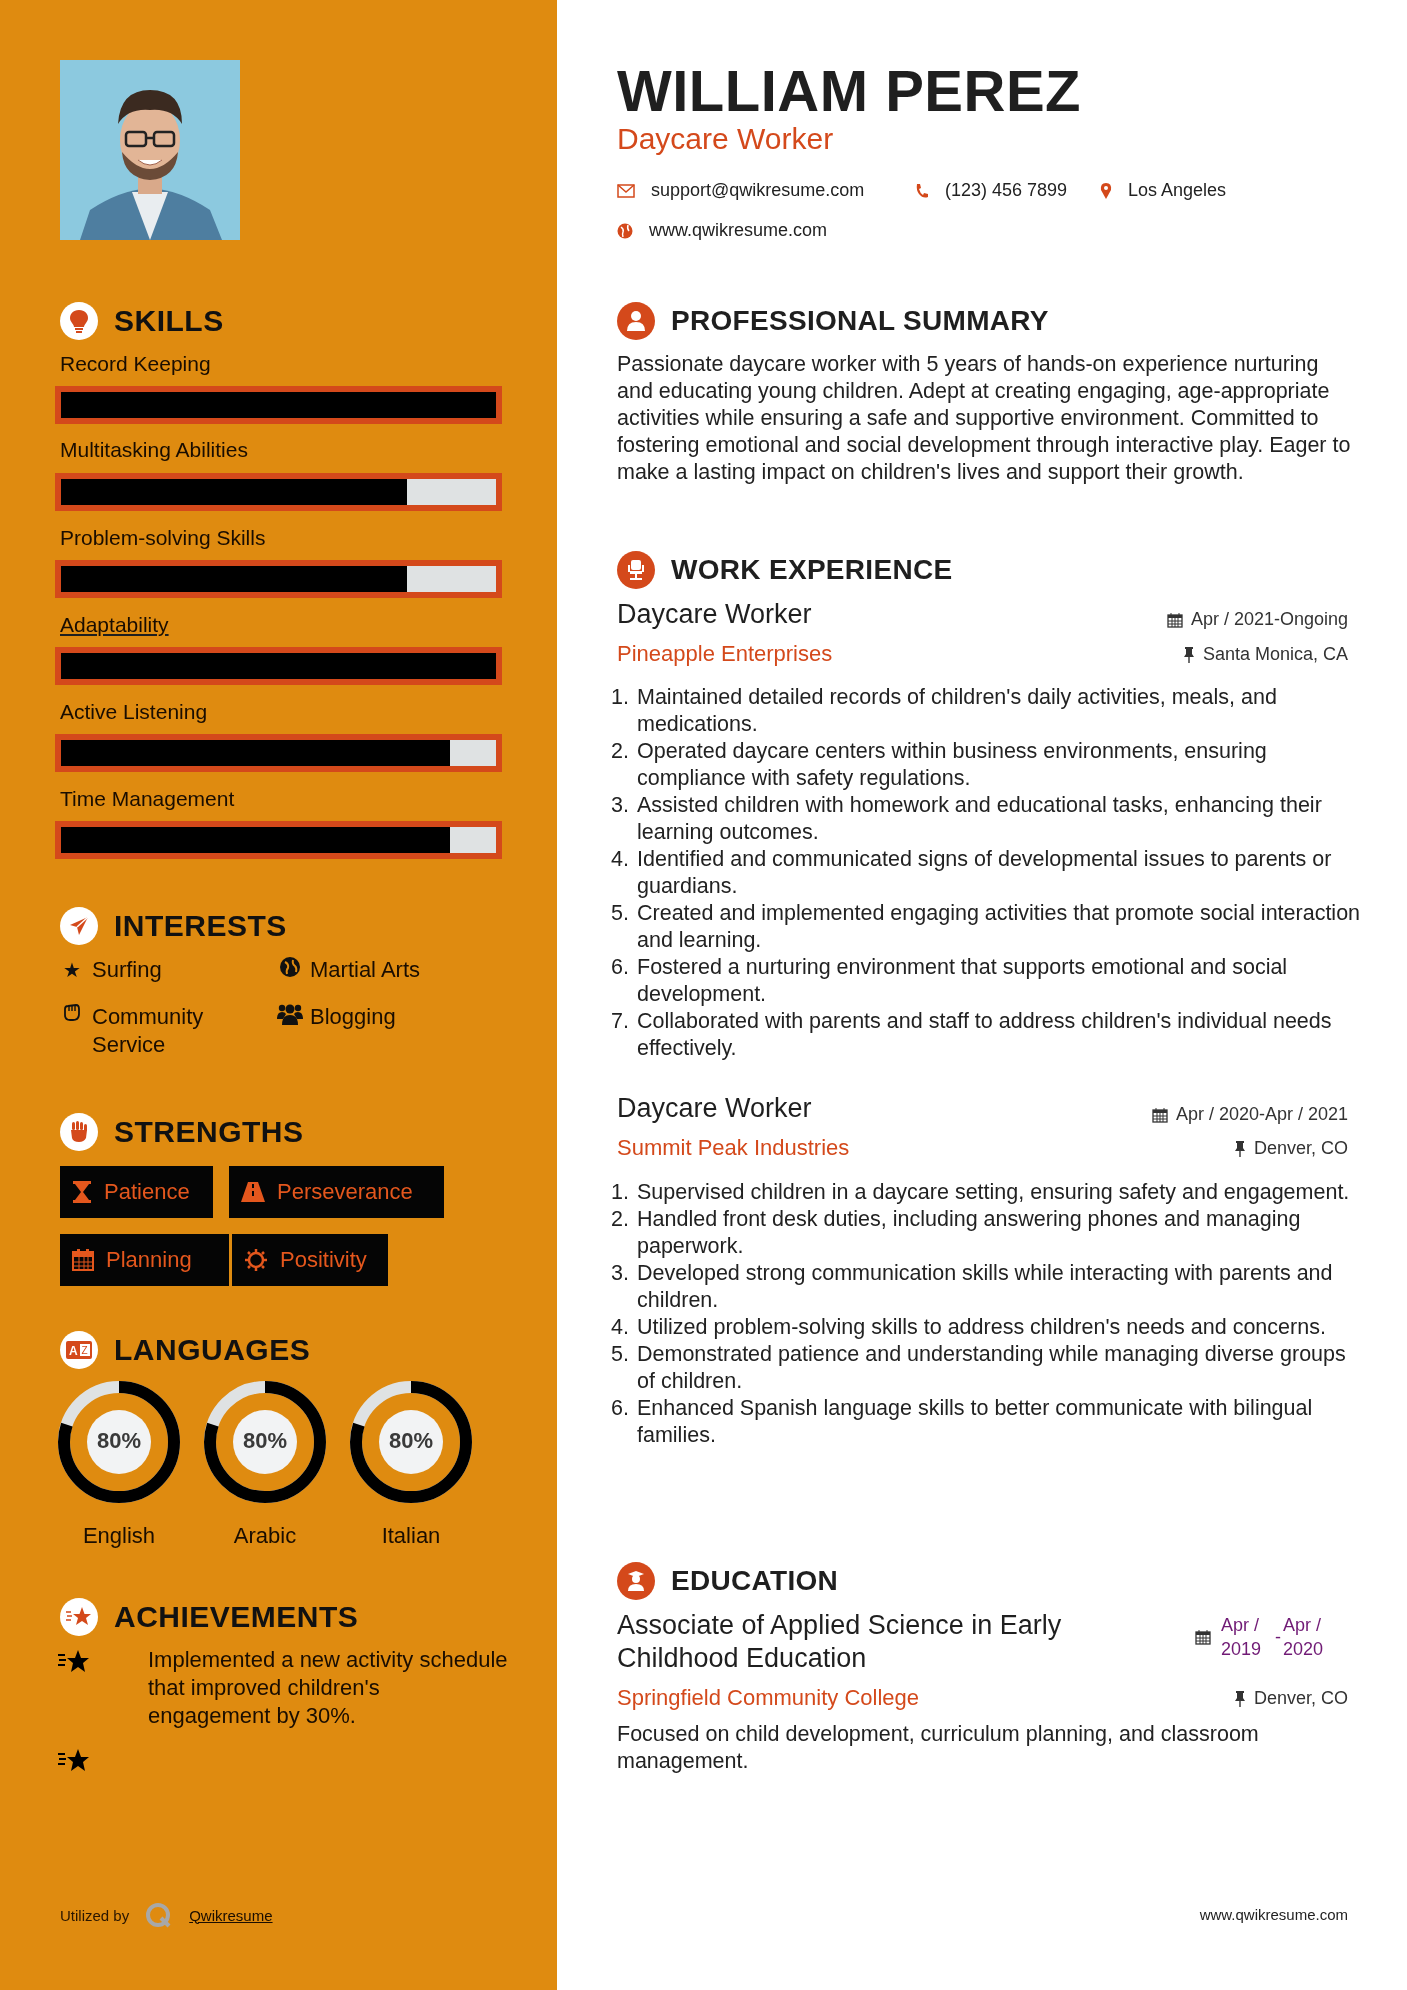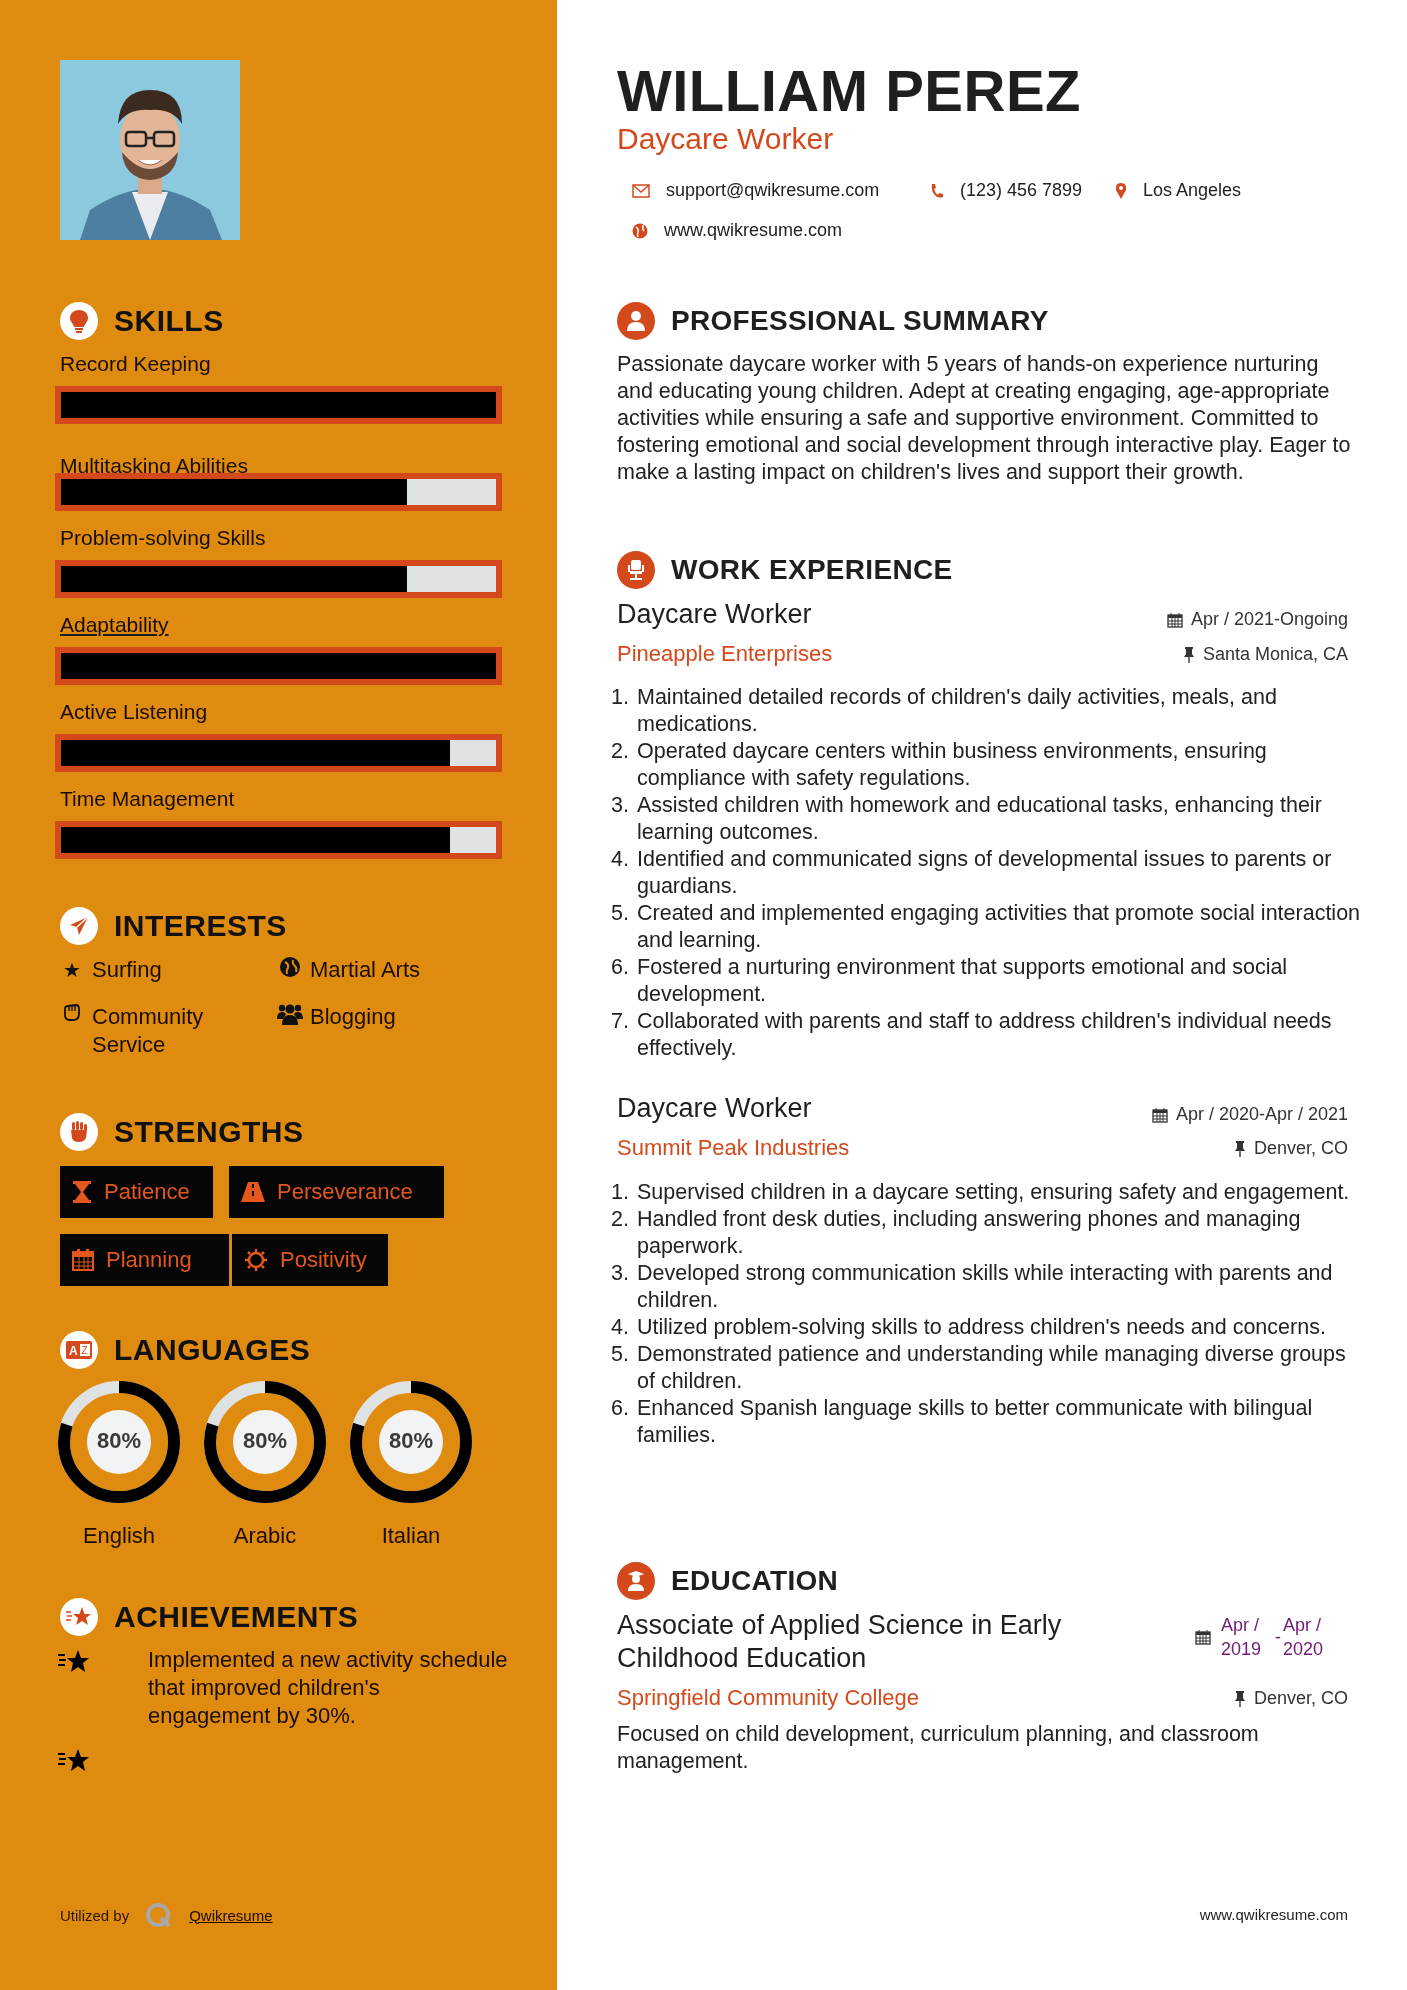--- a/index.html
+++ b/index.html
@@ -24,21 +24,21 @@
   .ach { display:flex; font-size:22px; line-height:28px; color:#1a0d00;gap:44px; }
   .ach .ic { width:46px; flex:none; padding-top:2px; }
   .main-title { font-size:28px; font-weight:bold; color:#1f1f1f; letter-spacing:0.3px; }
   .body-text { font-size:21.5px; line-height:27px; color:#222; }
   .job-title { font-size:27px; color:#1f1f1f; }
   .company { font-size:22px; color:#d4491b; }
   .meta { font-size:18px; color:#333; display:flex; align-items:center; justify-content:flex-end; }
   .meta .ic { margin-right:8px; display:inline-flex; }
   ol.duties { margin:0; padding-left:18px; font-size:21.5px; line-height:27px; color:#222; }
   ol.duties li { padding-left:2px; }
-  .contact { display:flex; align-items:center; font-size:18px; color:#222;margin-left:15px; }
+  .contact { display:flex; align-items:center; font-size:18px; color:#222; }
   .contact .ic { display:inline-flex; margin-right:16px; }
   a.link { color:#1a0d00; }
 </style>
 </head>
 <body>
 
 <div class="sidebar">
 
   <div class="abs photo">
     <svg width="180" height="180" viewBox="0 0 180 180">
@@ -69,21 +69,21 @@
 
   <div class="abs" style="left:60px; top:352px;">
     <div class="skill-label">Record Keeping</div>
   </div>
   <div class="abs bar" style="left:55px; top:386px;">
       <div class="bar-inner">
         <div class="bar-fill" style="width:100%"></div>
       </div>
     </div>
 
-  <div class="abs" style="left:60px; top:454px;">
+  <div class="abs" style="left:60px; top:438px;">
     <div class="skill-label">Multitasking Abilities</div>
   </div>
   <div class="abs bar" style="left:55px; top:473px;">
       <div class="bar-inner">
         <div class="bar-fill" style="width:79.5%"></div>
       </div>
     </div>
 
   <div class="abs" style="left:60px; top:526px;">
     <div class="skill-label">Problem-solving Skills</div>

